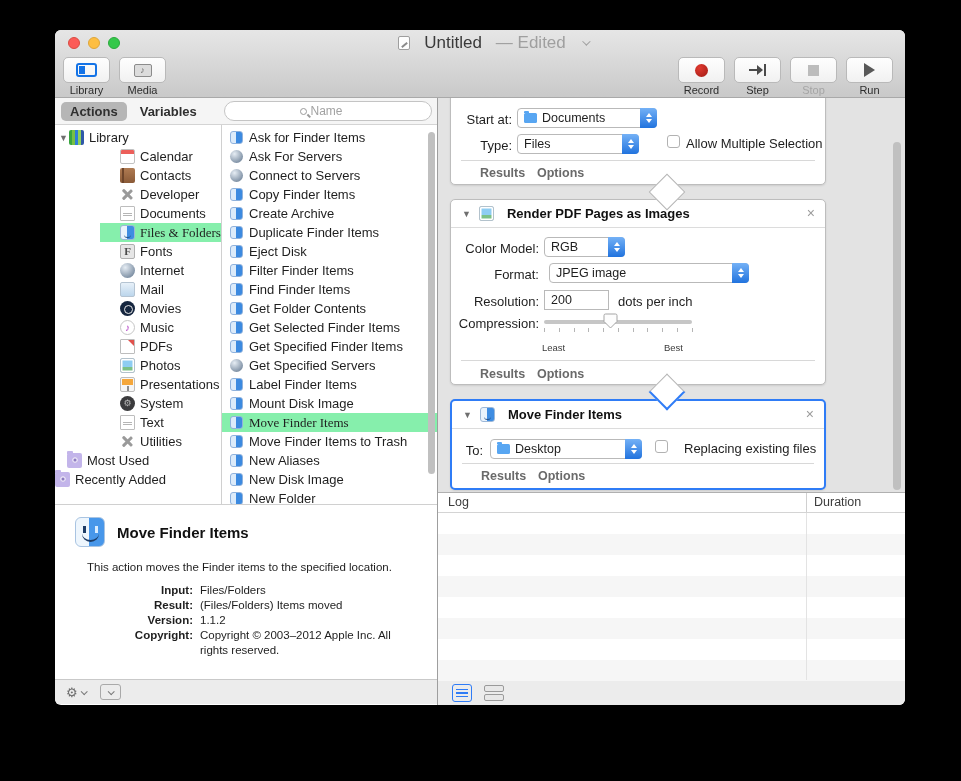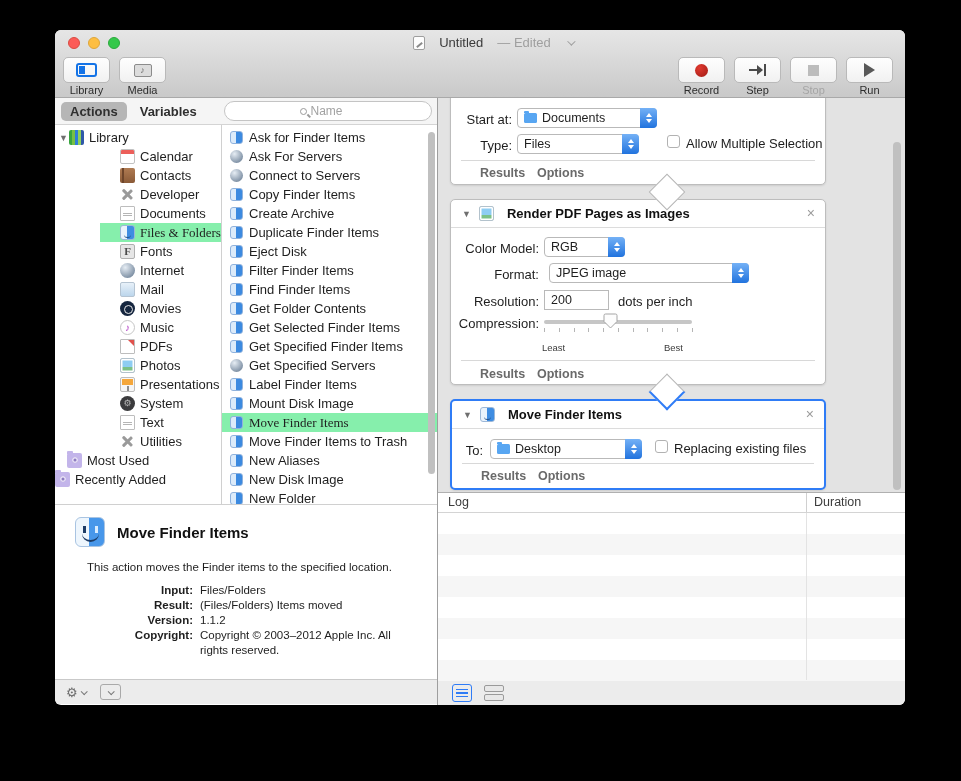--- a/index.html
+++ b/index.html
@@ -7,21 +7,21 @@
   .window { position:absolute; left:55px; top:30px; width:850px; height:675px; background:#fff; border-radius:6px; overflow:hidden; box-shadow:0 22px 60px rgba(0,0,0,.65); }
 
   
   .chrome { height:68px; background:linear-gradient(#e6e6e6,#c9c9c9); border-bottom:1px solid #a9a9a9; position:relative; }
   .titlebar { height:25px; display:flex; align-items:center; justify-content:center; position:relative; }
   .lights { position:absolute; left:13px; top:7px; display:flex; gap:8px; }
   .light { width:12px; height:12px; border-radius:50%; }
   .light.red { background:#fc5b57; border:1px solid #d94c42; }
   .light.yel { background:#fdbe41; border:1px solid #dea63a; }
   .light.grn { background:#34c84a; border:1px solid #2aa93c; }
-  .title-wrap { display:flex; align-items:center; gap:14px; font-size:13px;padding-left:26px; }
+  .title-wrap { display:flex; align-items:center; gap:14px; font-size:17px;padding-left:26px; }
   .doc-ico { width:12px; height:14px; background:#fdfdfd; border:1px solid #9e9e9e; border-radius:2px; position:relative; }
   .doc-ico::after { content:""; position:absolute; left:2px; top:7px; width:7px; height:2px; background:#8a8a8a; transform:rotate(-40deg); }
   .t-name { color:#3a3a3a; }
   .t-edited { color:#9f9f9f; }
   .t-chev { width:6px; height:6px; border-right:1.5px solid #9f9f9f; border-bottom:1.5px solid #9f9f9f; transform:rotate(45deg) translateY(-2px); margin-left:2px; }
 
   .toolbar { height:43px; display:flex; align-items:flex-start; padding:2px 12px 0 8px; }
   .tb-group { display:flex; gap:9px; }
   .tb-right { margin-left:auto; }
   .tb-item { display:flex; flex-direction:column; align-items:center; width:47px; }
@@ -538,21 +538,21 @@
           <span class="f-label" style="left:0;top:42px;width:31px">To:</span>
           <span class="popup" style="left:38px;top:38px;width:152px">
             <span class="p-folder"></span>
             <span>Desktop</span>
             <span class="p-cap">
                 <i class="up"></i>
                 <i class="dn"></i>
               </span>
           </span>
           <span class="cb" style="left:203px;top:39px"></span>
-          <span class="cb-label" style="left:222px;top:40px">Replacing existing files</span>
+          <span class="cb-label" style="left:232px;top:40px">Replacing existing files</span>
           <div class="divider" style="top:62px"></div>
           <span class="ro" style="left:29px;top:68px">Results</span>
           <span class="ro" style="left:86px;top:68px">Options</span>
         </div>
 
         <div class="scrollbar wf-scroll"></div>
       </div>
 
       <div class="log-panel">
         <div class="log-head">

